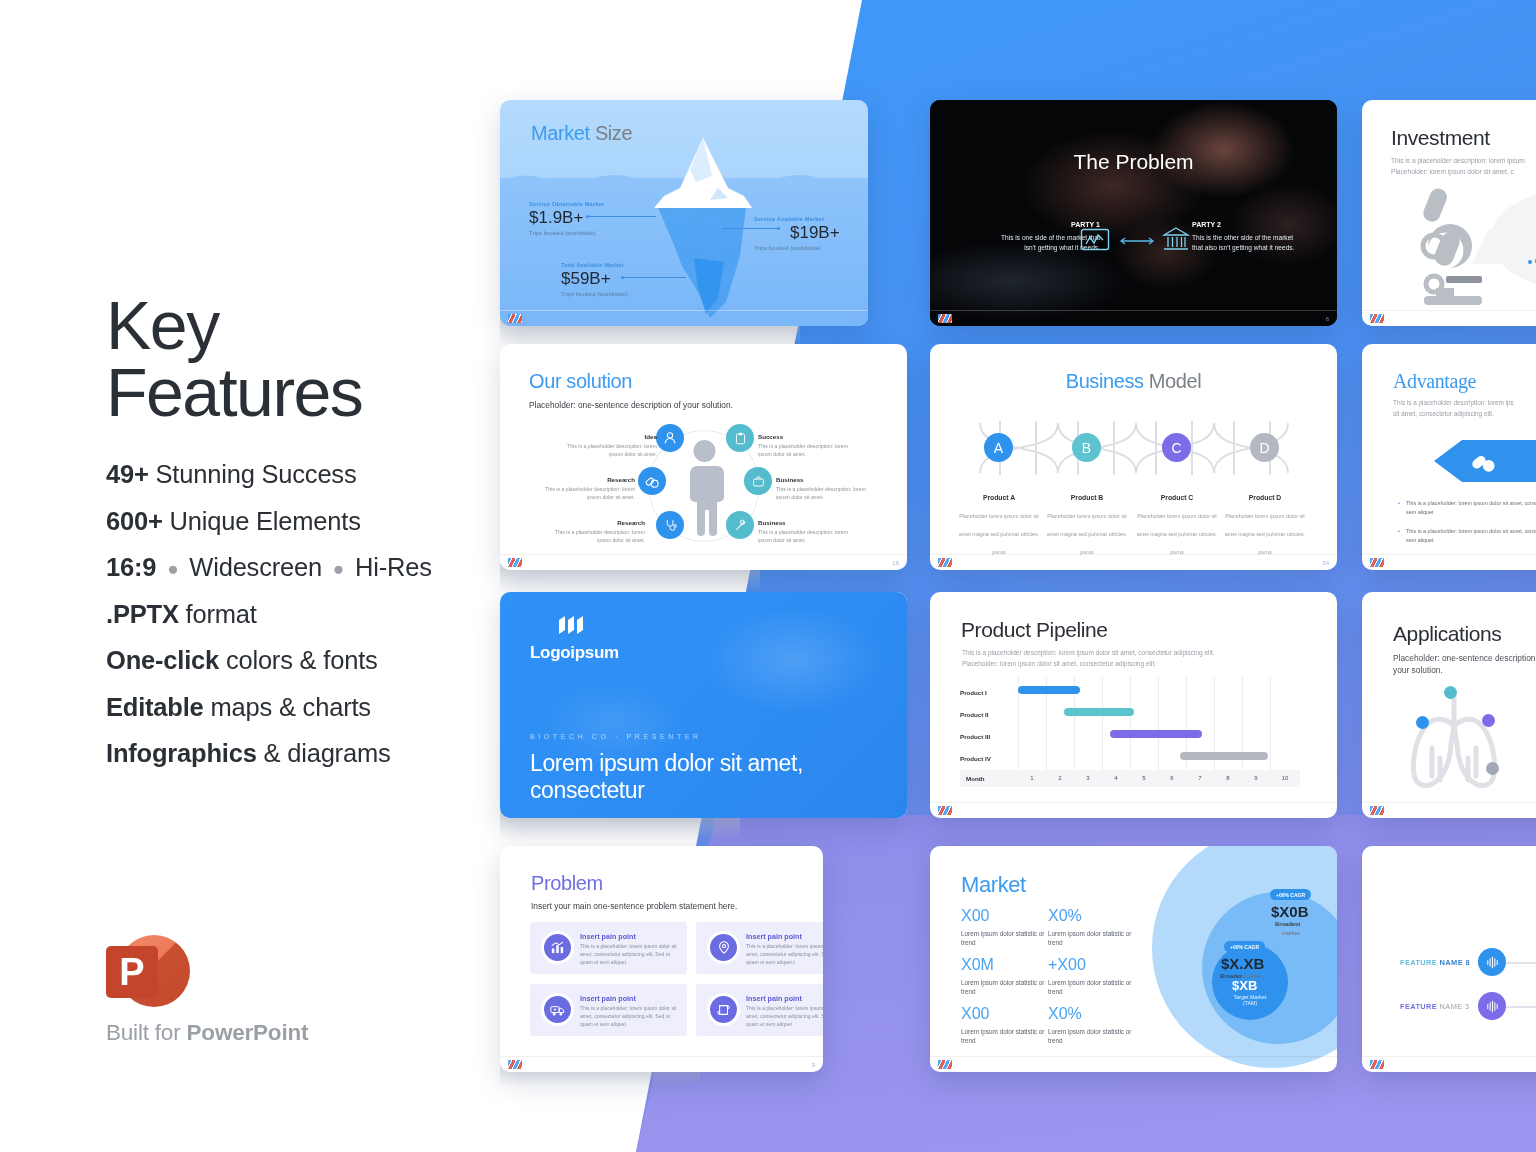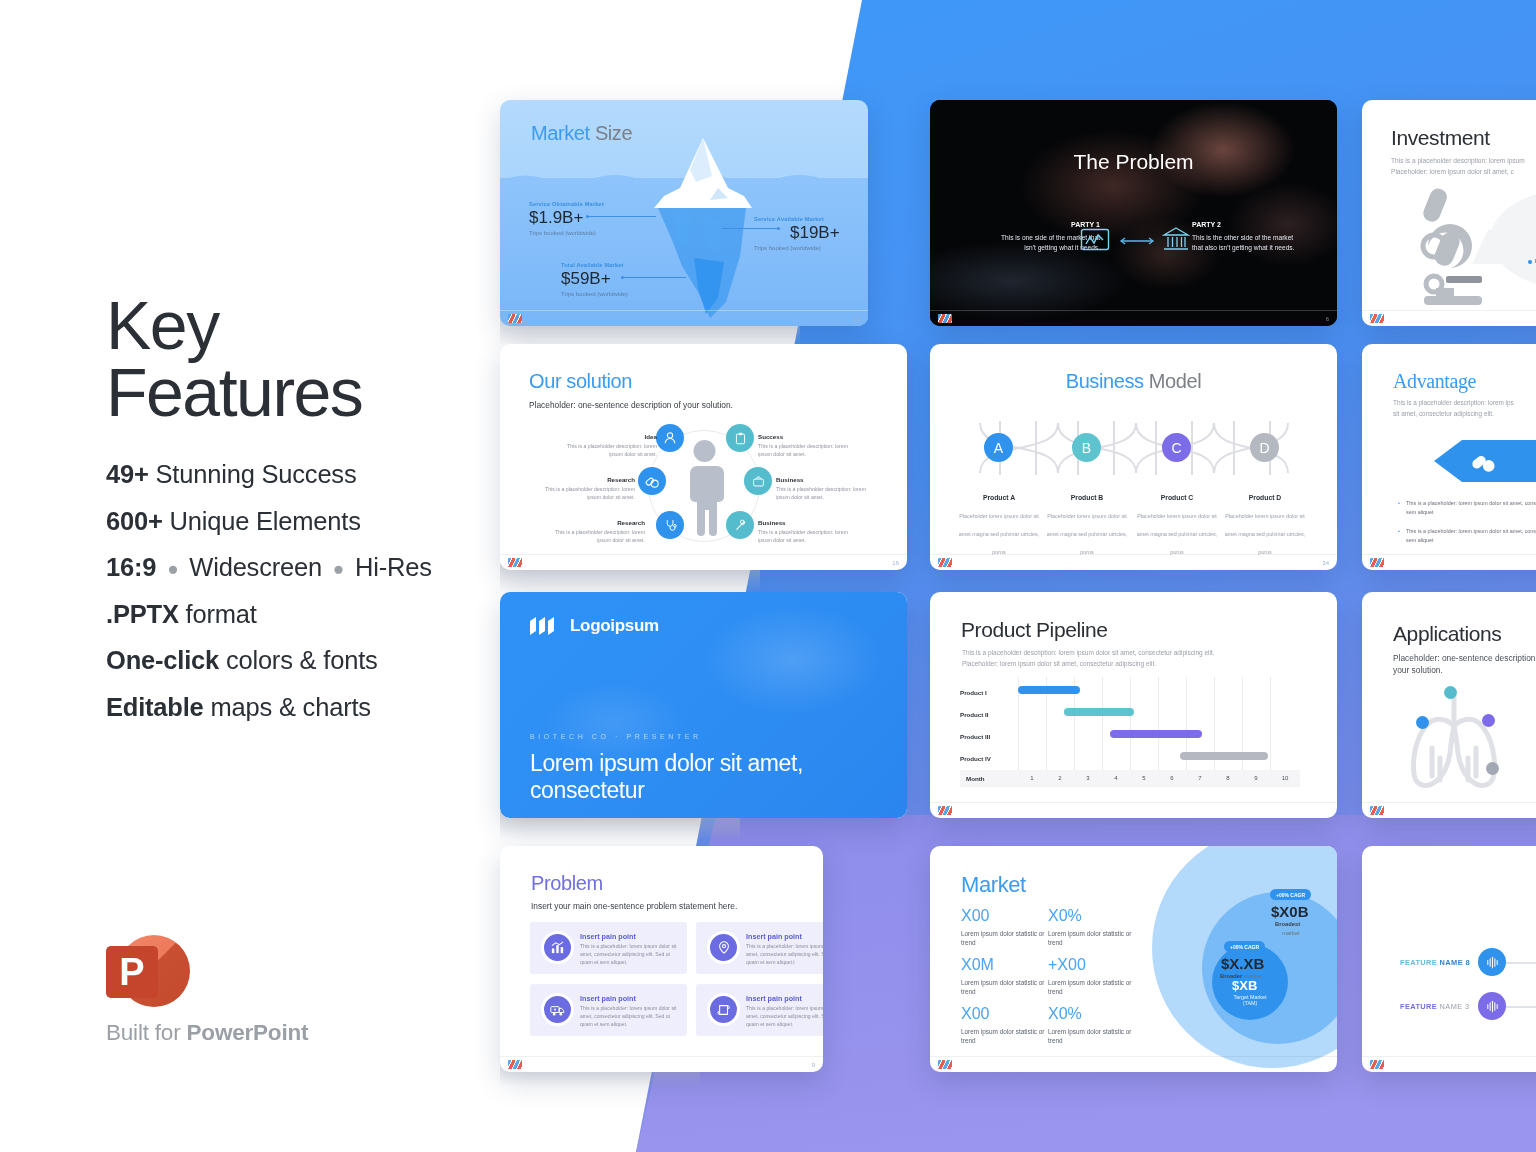--- a/index.html
+++ b/index.html
@@ -152,21 +152,21 @@
   .adv-bullet::before { content:"•"; color:#3b9bf0; position:absolute; left:-8px; }
 
   
   #slide-logoipsum { left: 500px; top: 592px; width: 407px; height: 226px; }
   #li-photo { position:absolute; inset:0;
     background:
       radial-gradient(ellipse 150px 90px at 72% 30%, rgba(255,255,255,.16), transparent 60%),
       radial-gradient(ellipse 120px 70px at 28% 58%, rgba(255,255,255,.10), transparent 60%),
       linear-gradient(135deg,#2f91f5 0%,#2e8ef4 45%,#2a86ee 100%);
   }
-  #li-logo { position:absolute; left:30px; top:24px; display:flex; align-items:center; gap:9px; }
+  #li-logo { position:absolute; left:30px; top:24px; display:flex; align-items:center; gap:9px;flex-direction:column; }
   #li-mark { width:31px; height:18px; }
   #li-name { color:#fff; font-size:17px; font-weight:700; letter-spacing:-0.3px; }
   #li-eyebrow { position:absolute; left:30px; top:141px; font-size:7px; color:rgba(255,255,255,.62);
     letter-spacing:3.6px; font-weight:500; }
   #li-heading { position:absolute; left:30px; top:158px; width:300px; color:#fff;
     font-size:23px; line-height:1.18; font-weight:400; letter-spacing:-0.4px; }
 
   
   #slide-product-pipeline { left: 930px; top: 592px; width: 407px; height: 226px; }
   #pp-title { position:absolute; left:31px; top:26px; font-size:21px; }
@@ -279,20 +279,23 @@
     </div>
     <div class="feature-line">
       <b>.PPTX</b><span> format</span>
     </div>
     <div class="feature-line">
       <b>One-click</b><span> colors &amp; fonts</span>
     </div>
     <div class="feature-line">
       <b>Editable</b><span> maps &amp; charts</span>
     </div>
+    <div class="feature-line">
+      <b>Infographics</b><span> &amp; diagrams</span>
+    </div>
   </div>
 
   <div id="ppt-badge">
     <div id="ppt-logo">
       <div id="ppt-circle"></div>
       <div id="ppt-tile">P</div>
     </div>
   </div>
   <div id="built-for">
     <span>Built for </span><b>PowerPoint</b>

